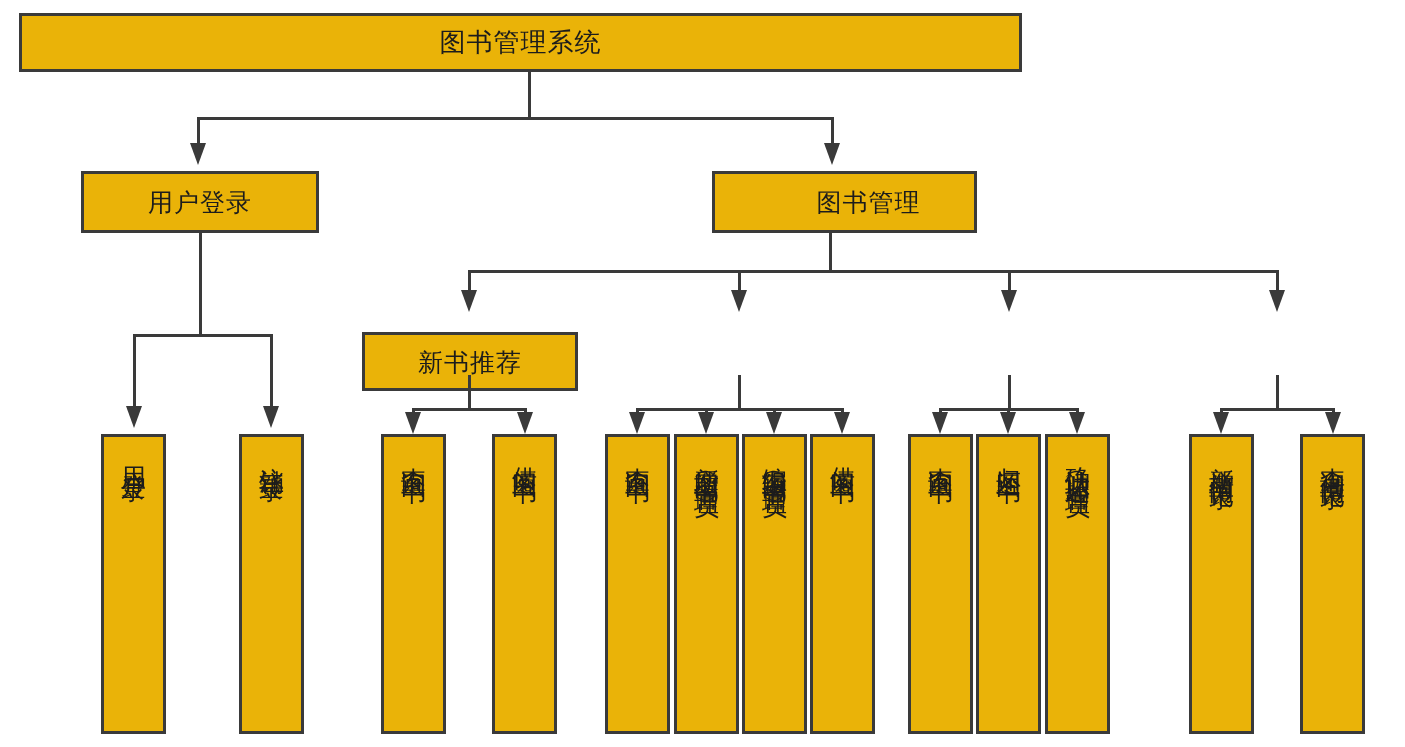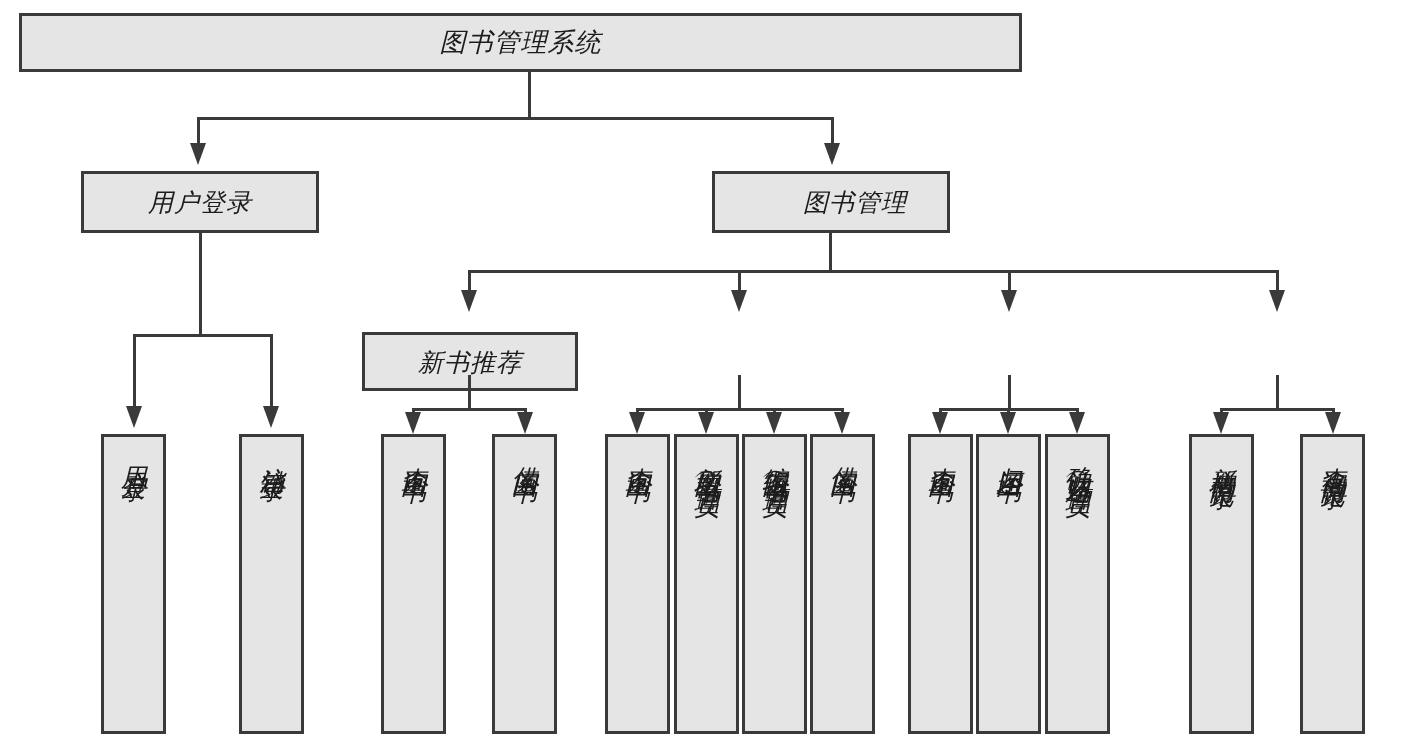--- a/index.html
+++ b/index.html
@@ -15,26 +15,25 @@
     width: 1405px;
     height: 747px;
     background: #ffffff;
     overflow: hidden;
   }
   
   .node {
     position: absolute;
     box-sizing: border-box;
     border: 3px solid #3a3a3a;
-    background: #e5e5e5;
+    background: #eab308;
     display: flex;
     align-items: center;
     justify-content: center;
     color: #1c1c1c;
-    font-style: italic;
   }
   .node .label {
     display: block;
     text-align: center;
     line-height: 1.12;
   }
   
   .node.horiz .label {
     writing-mode: horizontal-tb;
     font-size: 25px;
@@ -95,21 +94,21 @@
   <div class="edge h" style="left:197px; top:117px; width:637px; height:3px;"></div>
   <div class="edge v" style="left:197px; top:117px; width:3px; height:29px;"></div>
   <div class="arrow" style="left:190px; top:143px;"></div>
   <div class="edge v" style="left:831px; top:117px; width:3px; height:29px;"></div>
   <div class="arrow" style="left:824px; top:143px;"></div>
 
   <div class="node horiz" style="left:81px; top:171px; width:238px; height:62px;">
     <span class="label">用户登录</span>
   </div>
 
-  <div class="node horiz" style="left:712px; top:171px; width:238px; height:62px;padding-left:48px;">
+  <div class="node horiz" style="left:712px; top:171px; width:265px; height:62px;padding-left:48px;">
     <span class="label">图书管理</span>
   </div>
 
   <div class="edge v" style="left:199px; top:233px; width:3px; height:103px;"></div>
   <div class="edge h" style="left:133px; top:334px; width:140px; height:3px;"></div>
   <div class="edge v" style="left:133px; top:334px; width:3px; height:74px;"></div>
   <div class="arrow" style="left:126px; top:406px;"></div>
   <div class="edge v" style="left:270px; top:334px; width:3px; height:74px;"></div>
   <div class="arrow" style="left:263px; top:406px;"></div>
 

